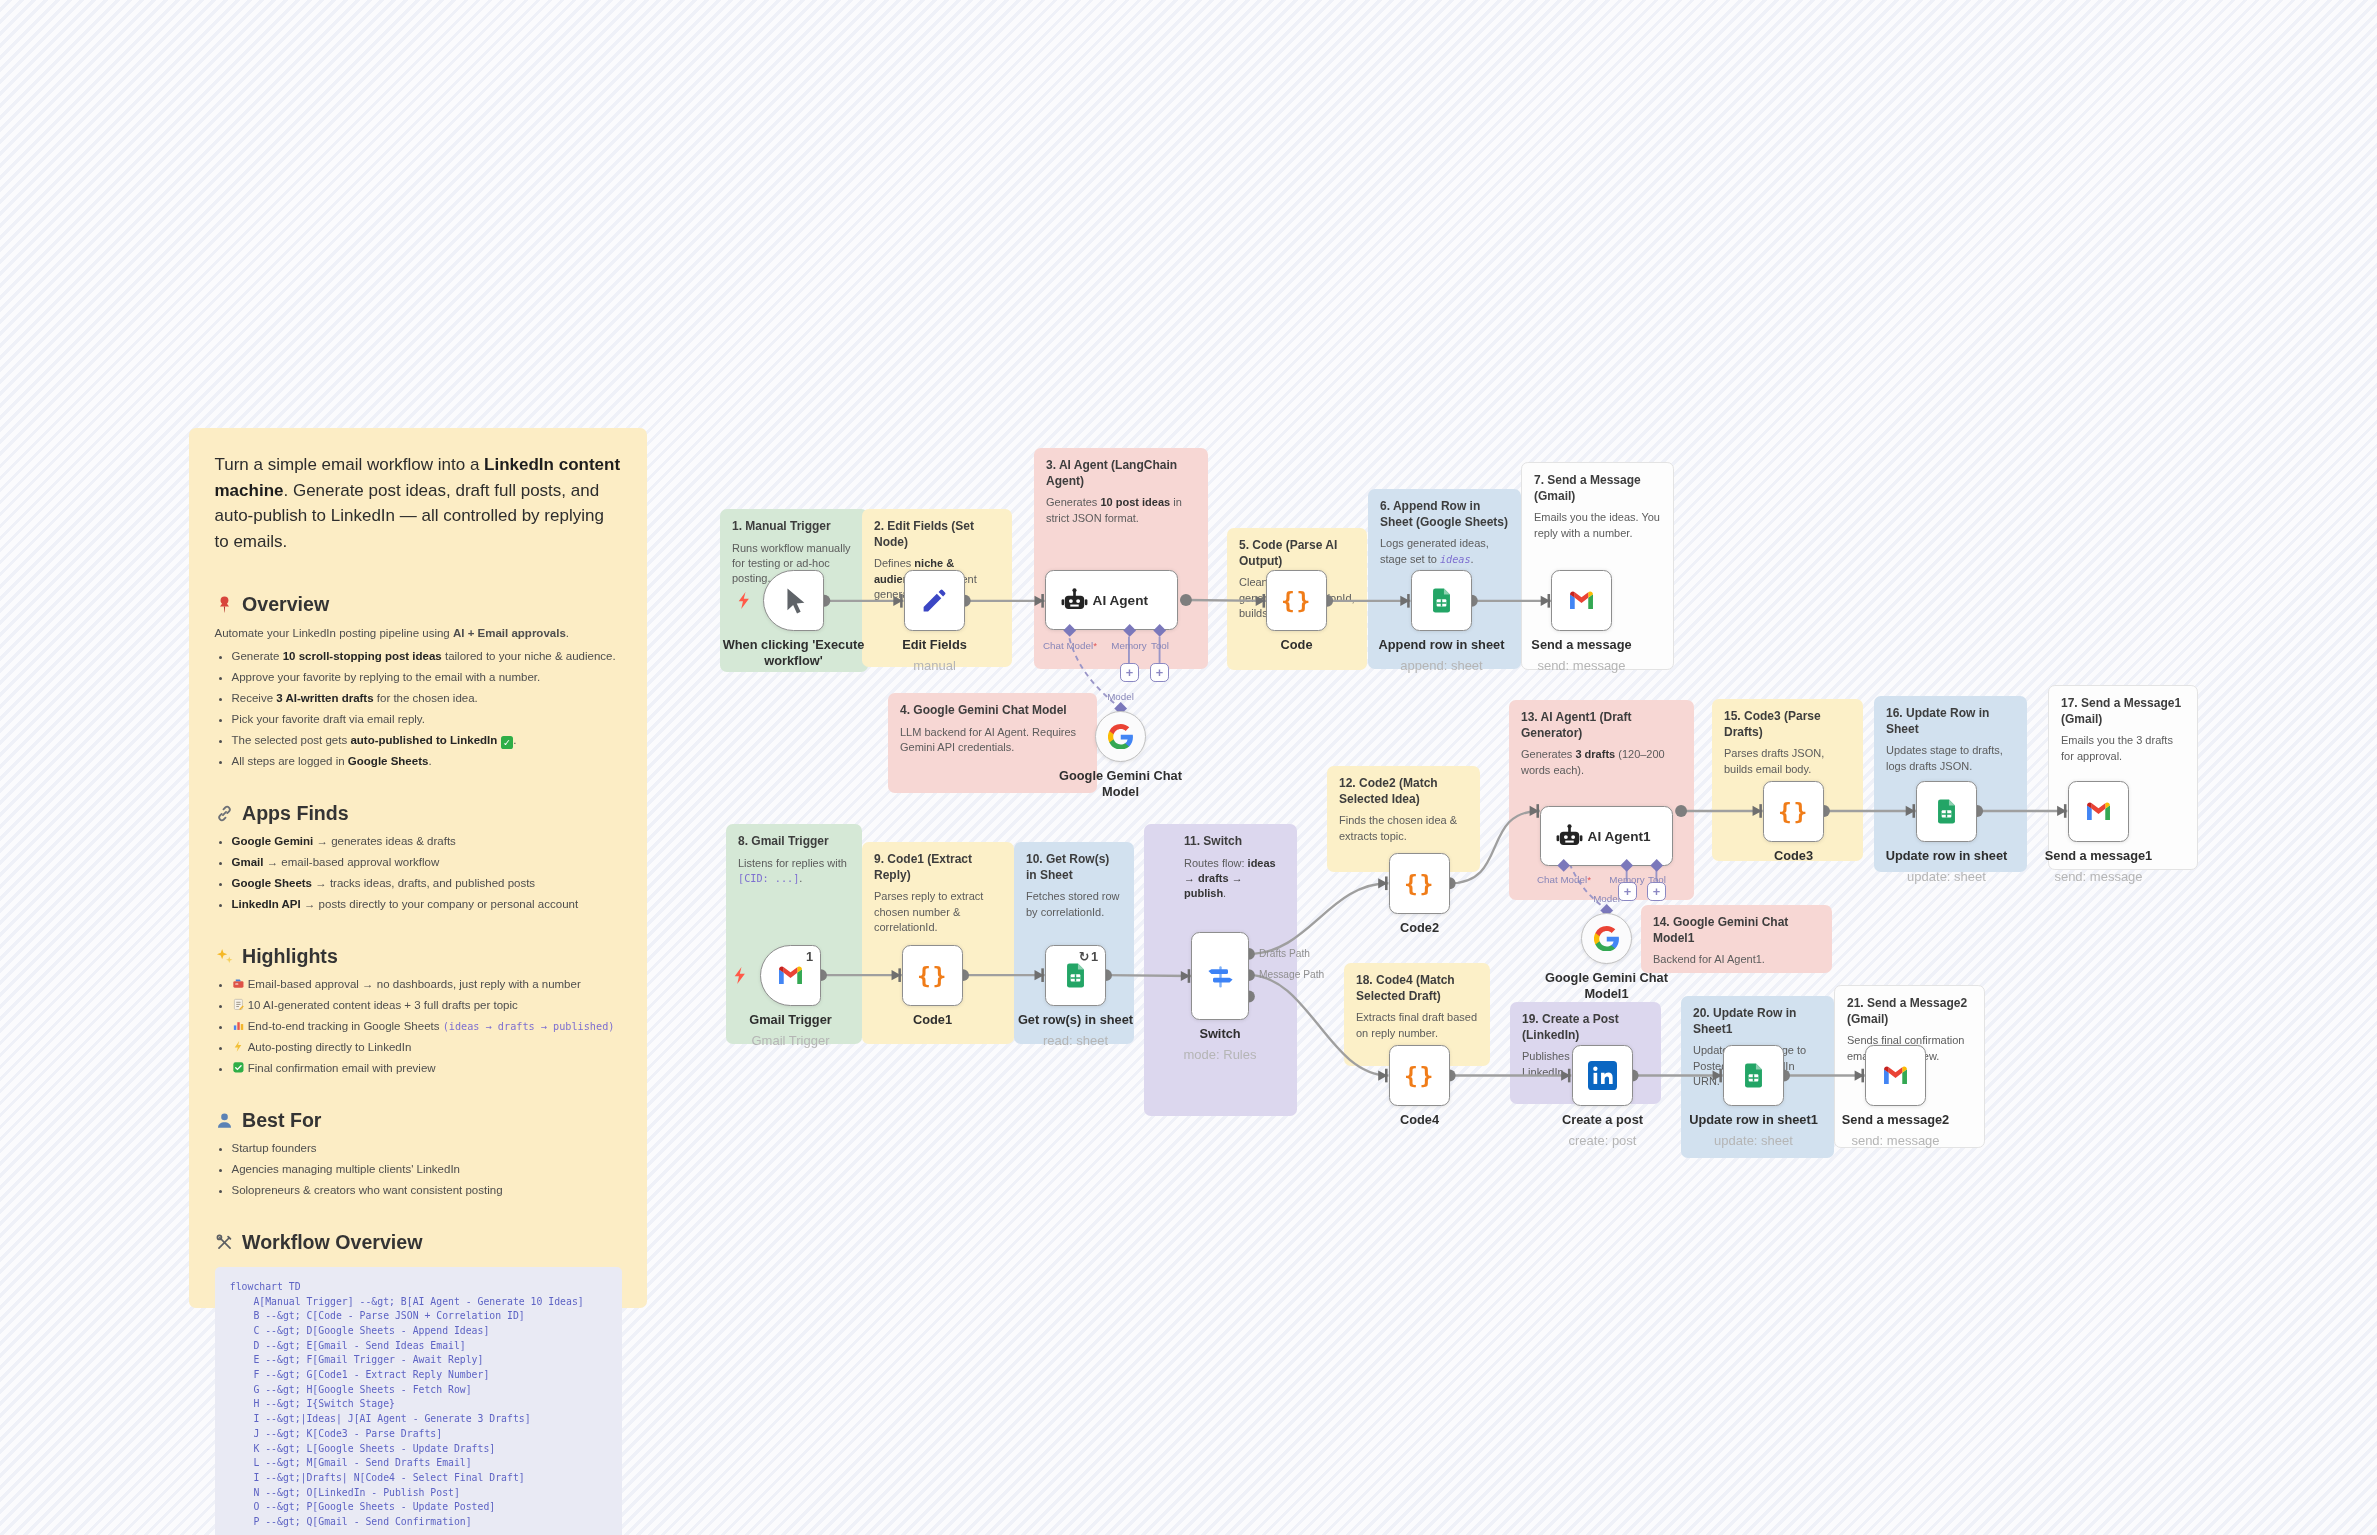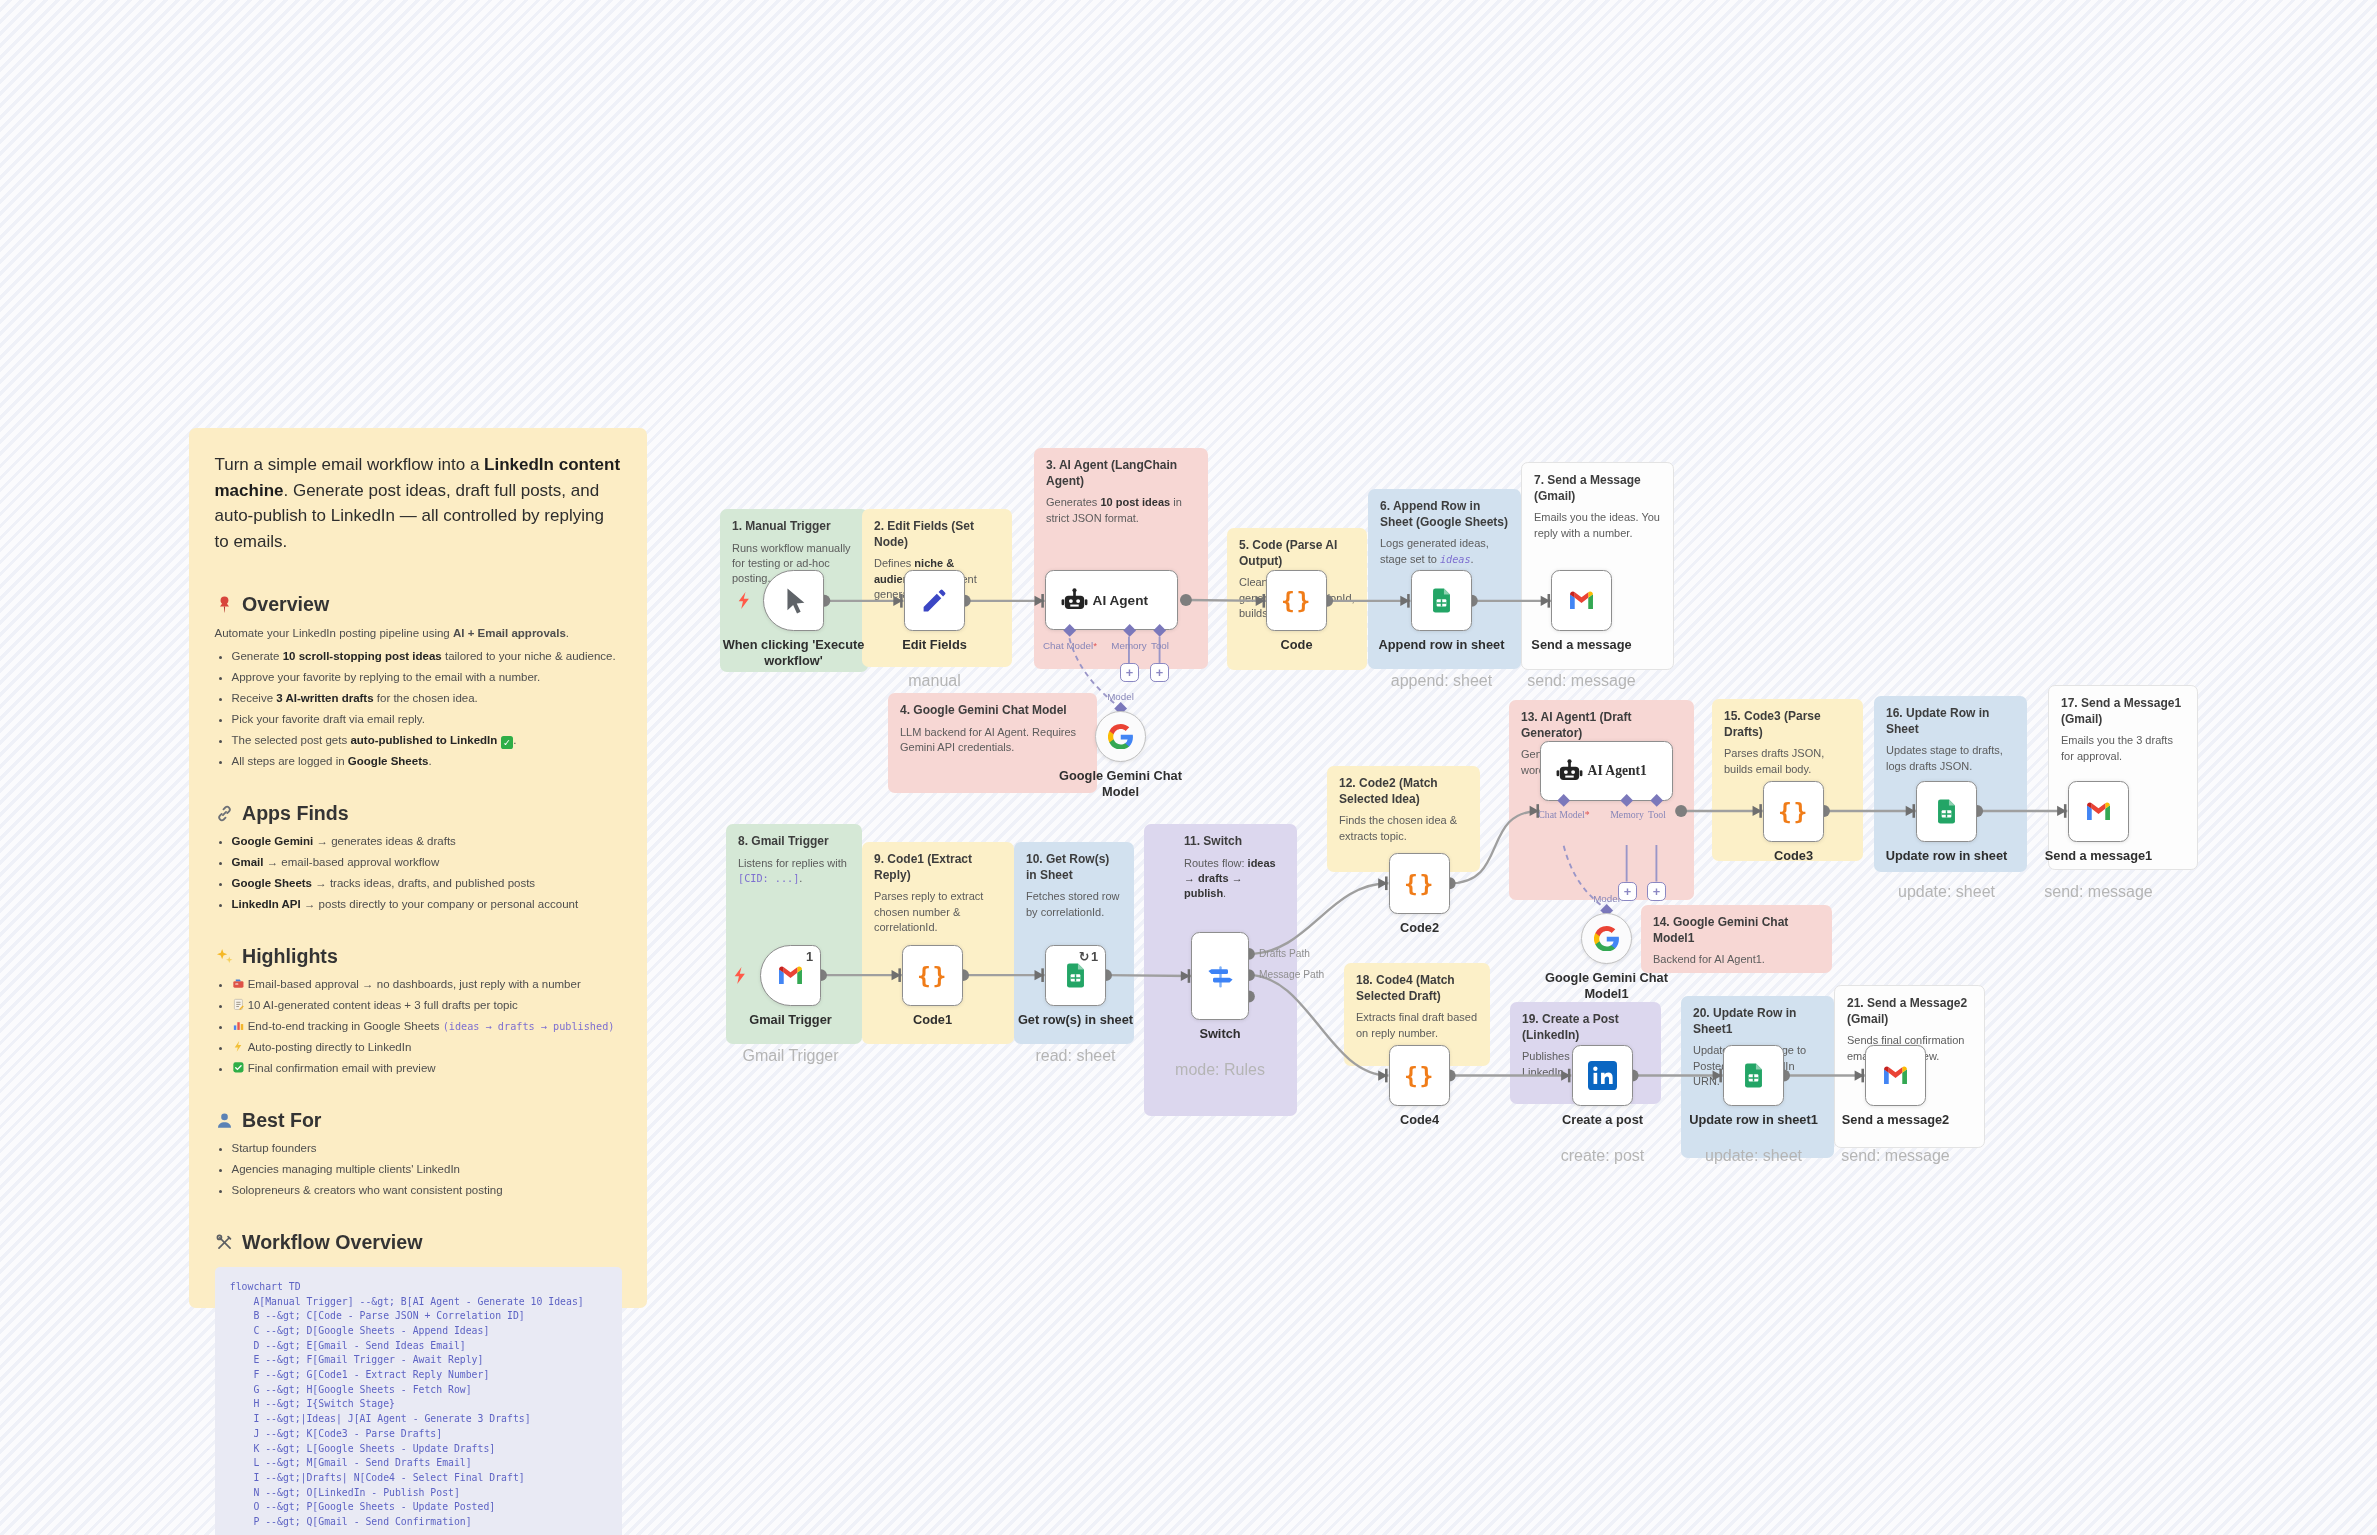--- a/index.html
+++ b/index.html
@@ -42,21 +42,21 @@
     display:flex;align-items:center;justify-content:center;box-sizing:border-box;
     box-shadow:0 0.9px 3.4px rgba(60,60,60,.12);}
   .trigger{border-radius:31px 8.5px 8.5px 31px;}
   .agent{width:133px;height:60px;justify-content:flex-start;gap:4px;padding-left:13.6px;}
   .agent .alabel{font-size:13.6px;font-weight:600;color:#2e2e2e;}
   .circlebox{width:51px;height:51px;border-radius:50%;border:1.7px solid #c2c2c2;background:#fbfbfc;}
   .switchbox{width:58px;height:88px;}
   .cap{position:absolute;top:calc(100% + 6px);left:50%;transform:translateX(-50%);width:162px;
     text-align:center;font-size:12.8px;font-weight:600;color:#2e2e2e;line-height:1.25;}
   .cap-narrow{width:128px;}
-  .sub{font-weight:400;font-size:16px;color:#b5b5b5;margin-top:18px;}
+  .sub{font-weight:400;font-size:13px;color:#b5b5b5;margin-top:5px;}
   .badge{position:absolute;top:2.6px;right:6.8px;font-weight:700;font-size:12.8px;color:#4a4a4a;display:flex;gap:1.7px;align-items:center;}
   .nicon{width:29px;height:29px;display:block;}
   .braces{font-family:"DejaVu Sans Mono","Liberation Mono",monospace;font-weight:700;font-size:23px;color:#f07c18;letter-spacing:1.7px;}
   .plabel{position:absolute;font-size:9.8px;color:#8886b8;white-space:nowrap;transform:translateX(-50%);}
   .req{color:#e05252;}
   .diamond{position:absolute;width:9.4px;height:9.4px;background:#7b78bb;transform:rotate(45deg);}
   .plusbox{position:absolute;width:19px;height:19px;border:1.7px solid #8a87c2;border-radius:5.1px;background:#fff;
     color:#8a87c2;display:flex;align-items:center;justify-content:center;font-size:12.8px;font-weight:700;
     z-index:3;box-sizing:border-box;}
   .outlabel{position:absolute;font-size:10.2px;color:#8f8f8f;z-index:2;white-space:nowrap;}
@@ -509,21 +509,21 @@
     <div class="cap"><span>Switch</span><div class="sub">mode: Rules</div></div>
   </div>
 
   <div class="node" style="left:1389px;top:853px;">
     <div class="nbox">
         <span class="braces">{}</span>
       </div>
     <div class="cap">Code2</div>
   </div>
 
-  <div class="node" style="left:1540px;top:741px;font-family:Liberation Serif, serif;">
+  <div class="node" style="left:1540px;top:806px;">
     <div class="nbox agent">
       <svg class="nicon" viewBox="0 0 24 24">
           <g fill="#232323">
             <rect x="4" y="8" width="16" height="11" rx="3"></rect>
             <rect x="10.9" y="4.5" width="2.2" height="4"></rect>
             <circle cx="12" cy="3.6" r="1.7"></circle>
             <rect x="1.3" y="11" width="2.2" height="5" rx="1.1"></rect>
             <rect x="20.5" y="11" width="2.2" height="5" rx="1.1"></rect>
           </g>
           <circle cx="9" cy="12.5" r="1.6" fill="#fff"></circle>

